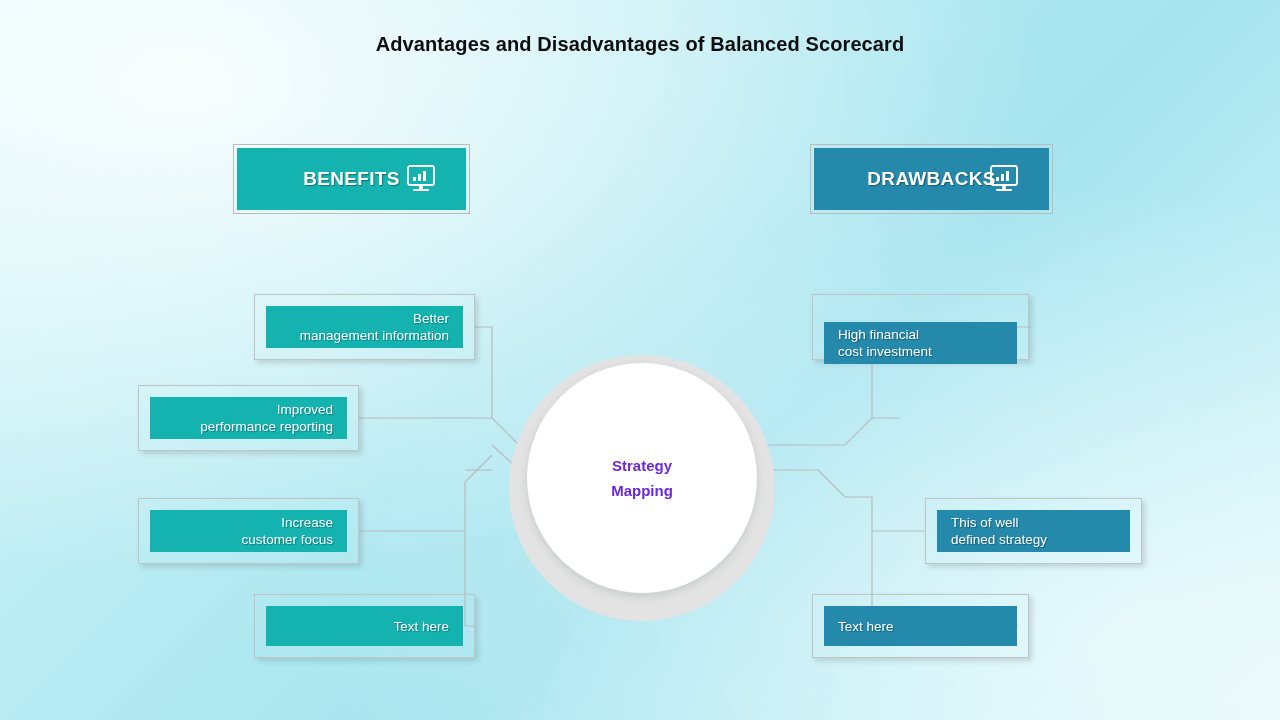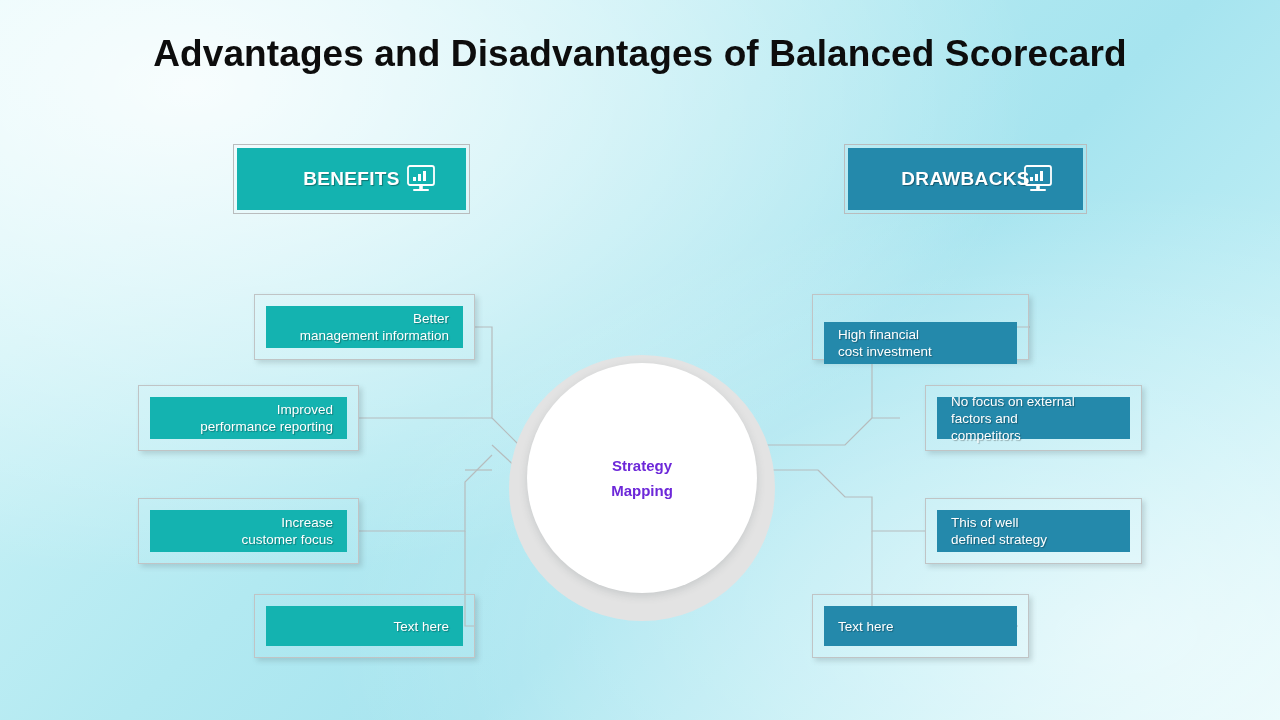--- a/index.html
+++ b/index.html
@@ -26,21 +26,21 @@
     background: radial-gradient(ellipse at 15% 12%, rgba(255,255,255,0.85) 0%, rgba(255,255,255,0.0) 55%),
                 radial-gradient(ellipse at 88% 88%, rgba(255,255,255,0.55) 0%, rgba(255,255,255,0.0) 50%);
     pointer-events: none;
   }
   .title {
     position: absolute;
     left: 0;
     top: 33px;
     width: 1280px;
     text-align: center;
-    font-size: 37px;
+    font-size: 20px;
     font-weight: bold;
     color: #0d0d0d;
     letter-spacing: 0.1px;
   }
   .subtitle {
     position: absolute;
     left: 0;
     top: 89px;
     width: 1280px;
     text-align: center;
@@ -187,21 +187,21 @@
           <rect x="9" y="15" width="3" height="4" fill="#ffffff"></rect>
           <rect x="14" y="12" width="3" height="7" fill="#ffffff"></rect>
           <rect x="19" y="9" width="3" height="10" fill="#ffffff"></rect>
           <rect x="15.2" y="23" width="3.6" height="4" fill="#ffffff"></rect>
           <rect x="9" y="27" width="16" height="2" rx="1" fill="#ffffff"></rect>
         </svg>
       </span>
     </div>
   </div>
 
-  <div class="header-box" style="left:844px; top:144px; width:243px; height:70px;">
+  <div class="header-box" style="left:810px; top:144px; width:243px; height:70px;">
     <div class="header-inner" style="background:#2489ab;">
       <span class="header-label">DRAWBACKS</span>
       <span class="header-icon">
         <svg viewBox="0 0 34 34" width="34" height="34">
           <rect x="4" y="4" width="26" height="19" rx="2" fill="none" stroke="#ffffff" stroke-width="1.8"></rect>
           <rect x="9" y="15" width="3" height="4" fill="#ffffff"></rect>
           <rect x="14" y="12" width="3" height="7" fill="#ffffff"></rect>
           <rect x="19" y="9" width="3" height="10" fill="#ffffff"></rect>
           <rect x="15.2" y="23" width="3.6" height="4" fill="#ffffff"></rect>
           <rect x="9" y="27" width="16" height="2" rx="1" fill="#ffffff"></rect>
@@ -247,29 +247,20 @@
 
   <div class="node align-left" style="left:812px; top:294px; width:217px; height:66px;">
     <div class="node-inner" style="background:#2489ab;margin-top:16px;">
       <div class="node-text">
         <span>High financial</span><br>
         <span>cost investment</span>
       </div>
     </div>
   </div>
 
-  <div class="node align-left" style="left:925px; top:385px; width:217px; height:66px;">
-    <div class="node-inner" style="background:#2489ab;">
-      <div class="node-text">
-        <span>No focus on external</span><br>
-        <span>factors and</span><br>
-        <span>competitors</span>
-      </div>
-    </div>
-  </div>
 
   <div class="node align-left" style="left:925px; top:498px; width:217px; height:66px;">
     <div class="node-inner" style="background:#2489ab;">
       <div class="node-text">
         <span>This of well</span><br>
         <span>defined strategy</span>
       </div>
     </div>
   </div>
 

